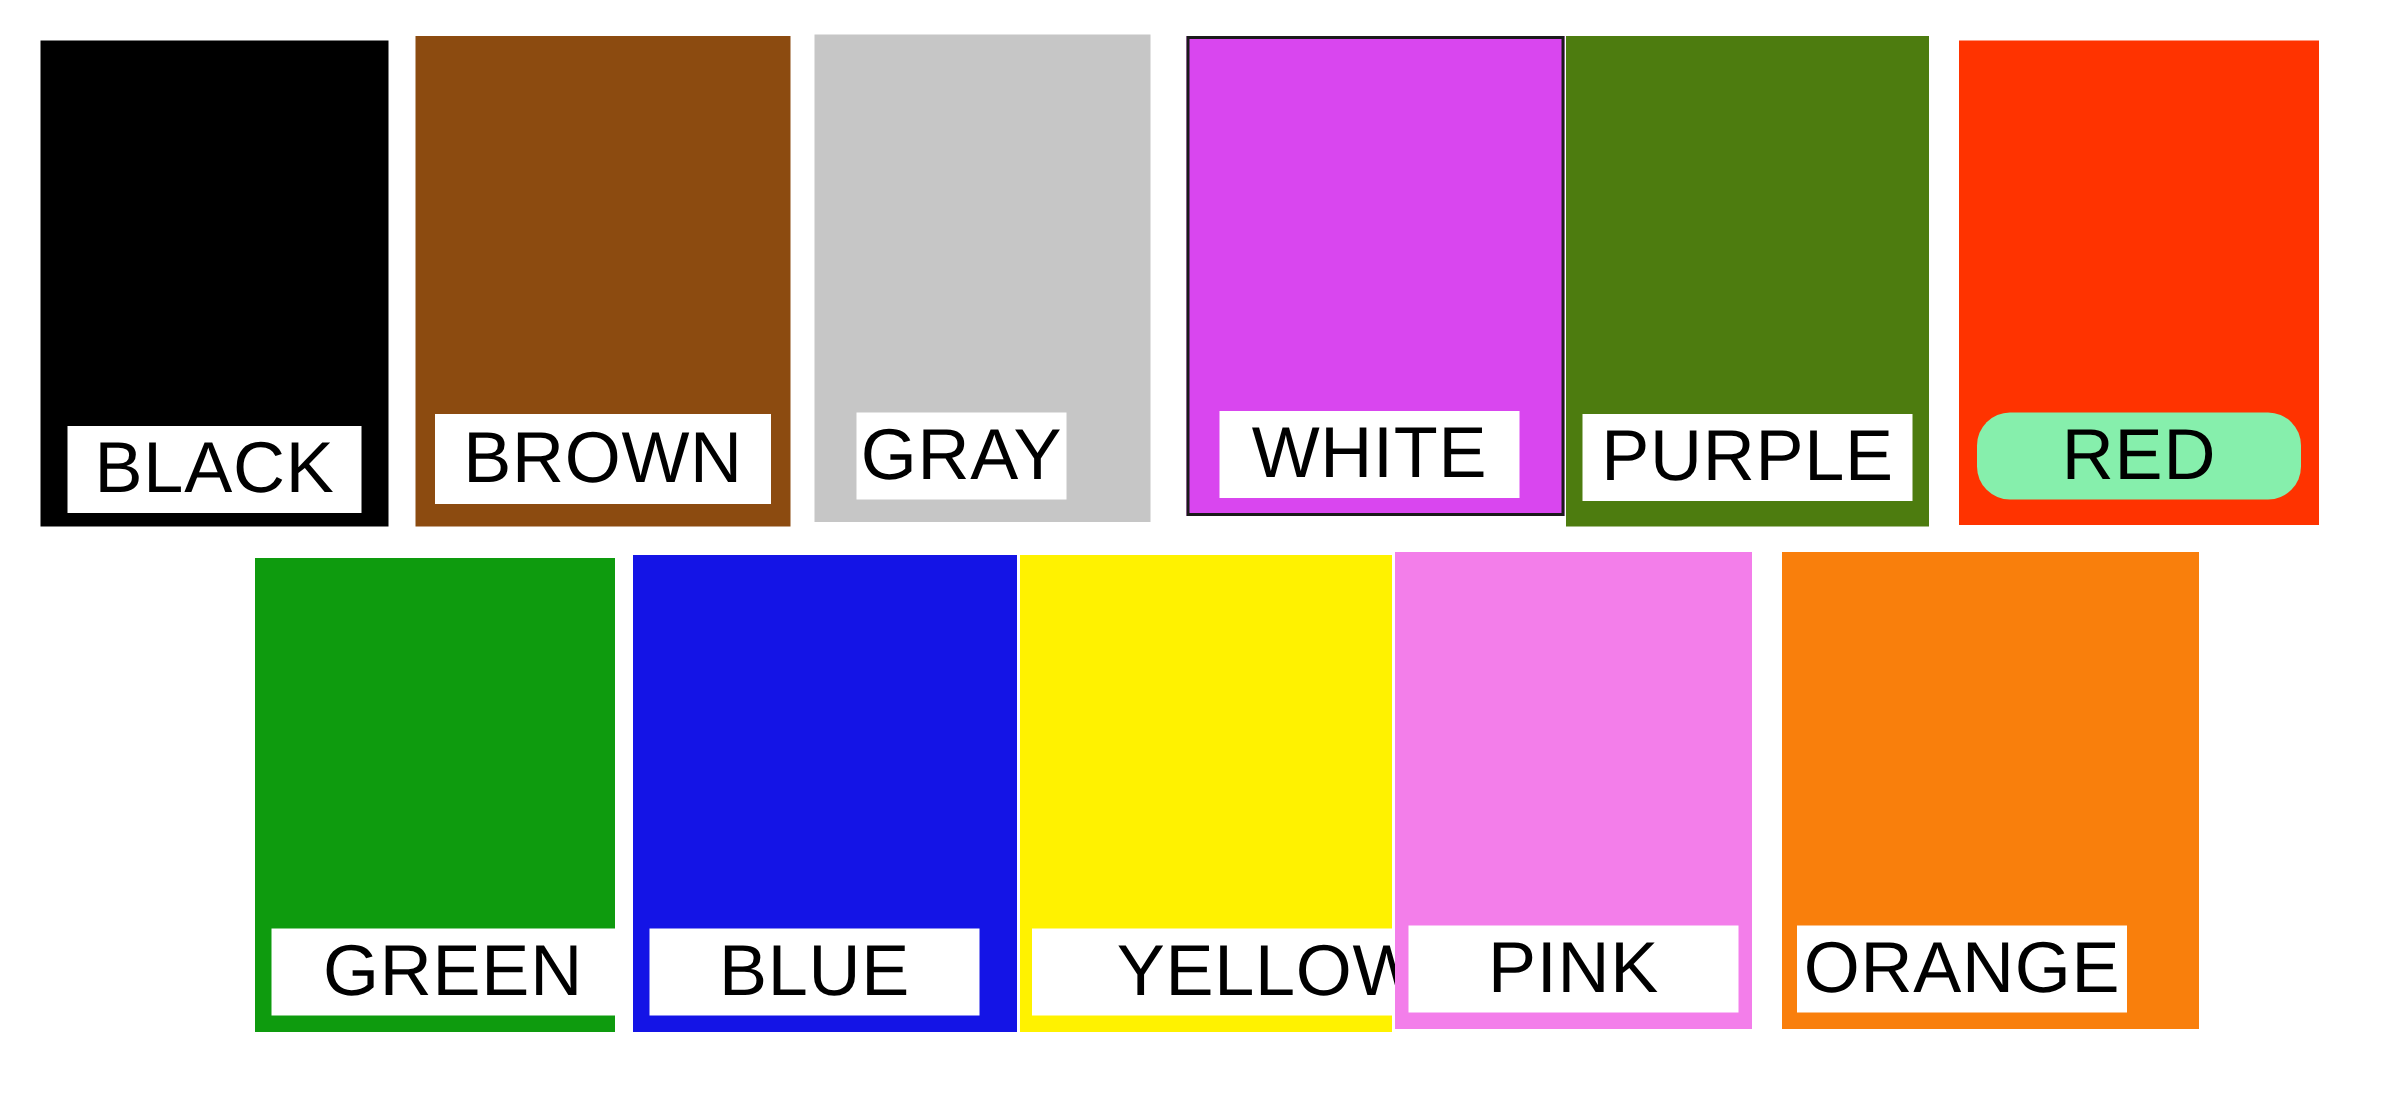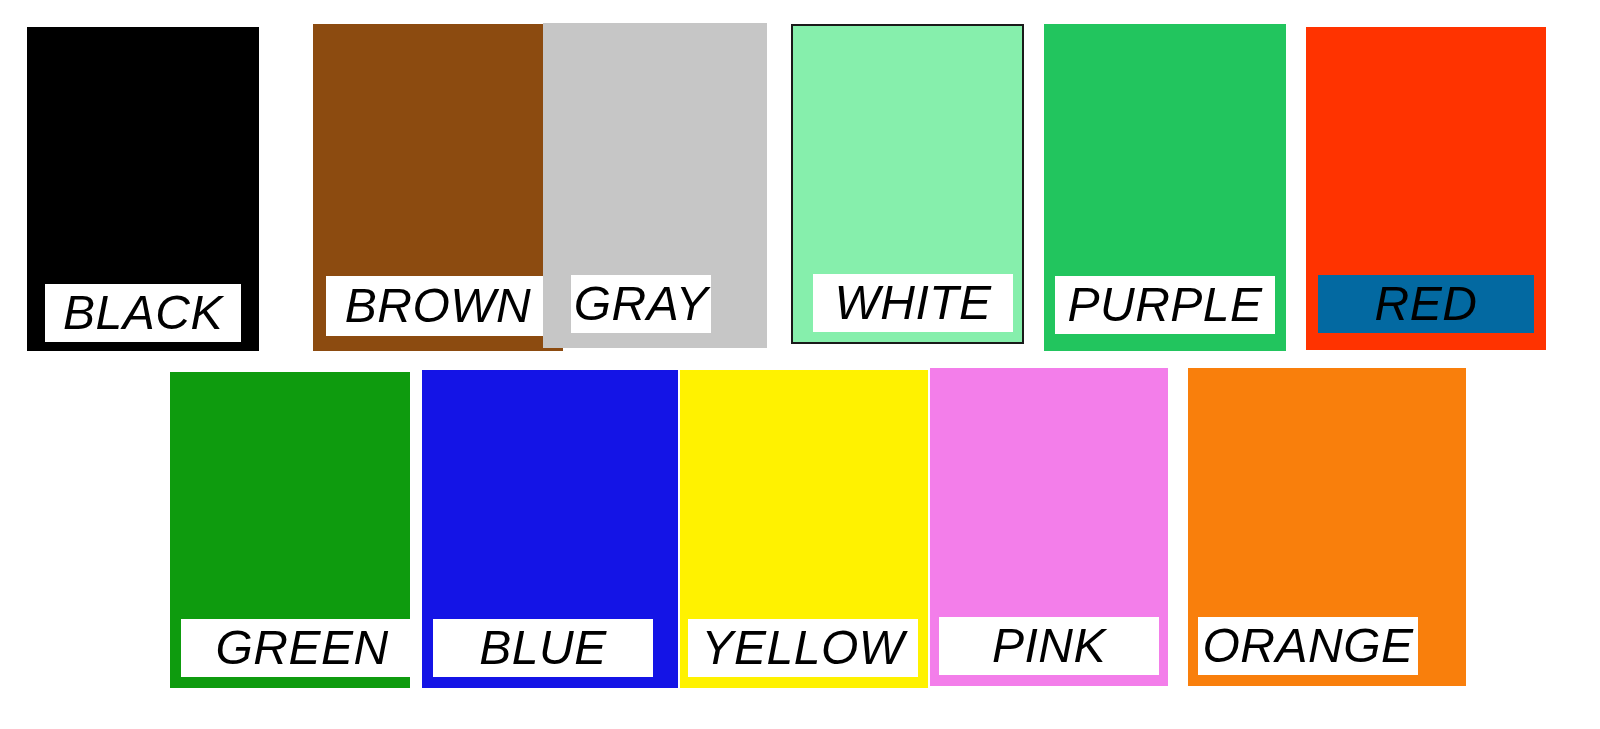--- a/index.html
+++ b/index.html
@@ -12,21 +12,20 @@
     height: 729px;
     background: #ffffff;
     font-family: "Liberation Sans", sans-serif;
     overflow: hidden;
   }
   #board {
     position: relative;
     width: 1600px;
     height: 729px;
     background: #ffffff;
-    font-style: italic;
   }
   .swatch {
     position: absolute;
     box-sizing: border-box;
     display: flex;
     flex-direction: column;
     justify-content: flex-end;
   }
   .label-band {
     background: #ffffff;
@@ -40,45 +39,45 @@
   }
 </style>
 </head>
 <body>
 
 <div id="board" style="background: rgb(255, 255, 255); width: 1600px; height: 729px;">
     <div style="position: absolute; left: 0px; top: 0px; width: 100%; height: 100%; pointer-events: none;">
       <div class="swatch" style="pointer-events: auto; left: 27px; top: 27px; width: 232px; height: 324px; background: rgb(0, 0, 0);">
         <div class="label-band" style="position: absolute; left: 18px; top: 257px; width: 196px; height: 58px; line-height: 58px; font-size: 48px; background: rgb(255, 255, 255); color: rgb(0, 0, 0);">BLACK</div>
       </div>
-      <div class="swatch" style="pointer-events: auto; left: 277px; top: 24px; width: 250px; height: 327px; background: rgb(140, 75, 16); margin-left: 36px;">
+      <div class="swatch" style="pointer-events: auto; left: 277px; top: 24px; width: 250px; height: 327px; background: rgb(140, 75, 16);">
         <div class="label-band" style="position: absolute; left: 13px; top: 252px; width: 224px; height: 60px; line-height: 60px; font-size: 48px; background: rgb(255, 255, 255); color: rgb(0, 0, 0);">BROWN</div>
       </div>
       <div class="swatch" style="pointer-events: auto; left: 543px; top: 23px; width: 224px; height: 325px; background: rgb(198, 198, 198);">
         <div class="label-band" style="position: absolute; left: 28px; top: 252px; width: 140px; height: 58px; line-height: 58px; font-size: 48px; background: rgb(255, 255, 255); color: rgb(0, 0, 0);">GRAY</div>
       </div>
-      <div class="swatch" style="pointer-events: auto; left: 791px; top: 24px; width: 233px; height: 320px; background: #86efac; border: 2px solid rgb(26, 26, 26);">
+      <div class="swatch" style="pointer-events: auto; left: 791px; top: 24px; width: 252px; height: 320px; background: #d946ef; border: 2px solid rgb(26, 26, 26);">
         <div class="label-band" style="position: absolute; left: 20px; top: 248px; width: 200px; height: 58px; line-height: 58px; font-size: 48px; background: rgb(255, 255, 255); color: rgb(0, 0, 0);">WHITE</div>
       </div>
-      <div class="swatch" style="pointer-events: auto; left: 1044px; top: 24px; width: 242px; height: 327px; background: #22c55e;">
+      <div class="swatch" style="pointer-events: auto; left: 1044px; top: 24px; width: 242px; height: 327px; background: #4d7c0f;">
         <div class="label-band" style="position: absolute; left: 11px; top: 252px; width: 220px; height: 58px; line-height: 58px; font-size: 48px; background: rgb(255, 255, 255); color: rgb(0, 0, 0);">PURPLE</div>
       </div>
       <div class="swatch" style="pointer-events: auto; left: 1306px; top: 27px; width: 240px; height: 323px; background: rgb(255, 51, 0);">
-        <div class="label-band" style="position: absolute; left: 12px; top: 248px; width: 216px; height: 58px; line-height: 58px; font-size: 48px; background: #0369a1; color: rgb(0, 0, 0);">RED</div>
+        <div class="label-band" style="position: absolute; left: 12px; top: 248px; width: 216px; height: 58px; line-height: 58px; font-size: 48px; background: #86efac; color: rgb(0, 0, 0); border-radius: 22px;">RED</div>
       </div>
     </div>
     <div style="position: absolute; left: 0px; top: 0px; width: 100%; height: 100%; pointer-events: none;">
       <div class="swatch" style="pointer-events: auto; left: 170px; top: 372px; width: 240px; height: 316px; background: rgb(14, 155, 14);">
         <div class="label-band" style="position: absolute; left: 11px; top: 247px; width: 242px; height: 58px; line-height: 58px; font-size: 48px; background: rgb(255, 255, 255); color: rgb(0, 0, 0);">GREEN</div>
       </div>
       <div class="swatch" style="pointer-events: auto; left: 422px; top: 370px; width: 256px; height: 318px; background: rgb(20, 20, 230);">
         <div class="label-band" style="position: absolute; left: 11px; top: 249px; width: 220px; height: 58px; line-height: 58px; font-size: 48px; background: rgb(255, 255, 255); color: rgb(0, 0, 0);">BLUE</div>
       </div>
       <div class="swatch" style="pointer-events: auto; left: 680px; top: 370px; width: 248px; height: 318px; background: rgb(255, 242, 0);">
-        <div class="label-band" style="position: absolute; left: 8px; top: 249px; width: 230px; height: 58px; line-height: 58px; font-size: 48px; background: rgb(255, 255, 255); color: rgb(0, 0, 0);">YELLOW</div>
+        <div class="label-band" style="position: absolute; left: 8px; top: 249px; width: 230px; height: 58px; line-height: 58px; font-size: 48px; background: rgb(255, 255, 255); color: rgb(0, 0, 0); padding-left: 43px;">YELLOW</div>
       </div>
       <div class="swatch" style="pointer-events: auto; left: 930px; top: 368px; width: 238px; height: 318px; background: rgb(243, 126, 234);">
         <div class="label-band" style="position: absolute; left: 9px; top: 249px; width: 220px; height: 58px; line-height: 58px; font-size: 48px; background: rgb(255, 255, 255); color: rgb(0, 0, 0);">PINK</div>
       </div>
       <div class="swatch" style="pointer-events: auto; left: 1188px; top: 368px; width: 278px; height: 318px; background: rgb(249, 127, 12);">
         <div class="label-band" style="position: absolute; left: 10px; top: 249px; width: 220px; height: 58px; line-height: 58px; font-size: 48px; background: rgb(255, 255, 255); color: rgb(0, 0, 0);">ORANGE</div>
       </div>
     </div>
   </div>
 

